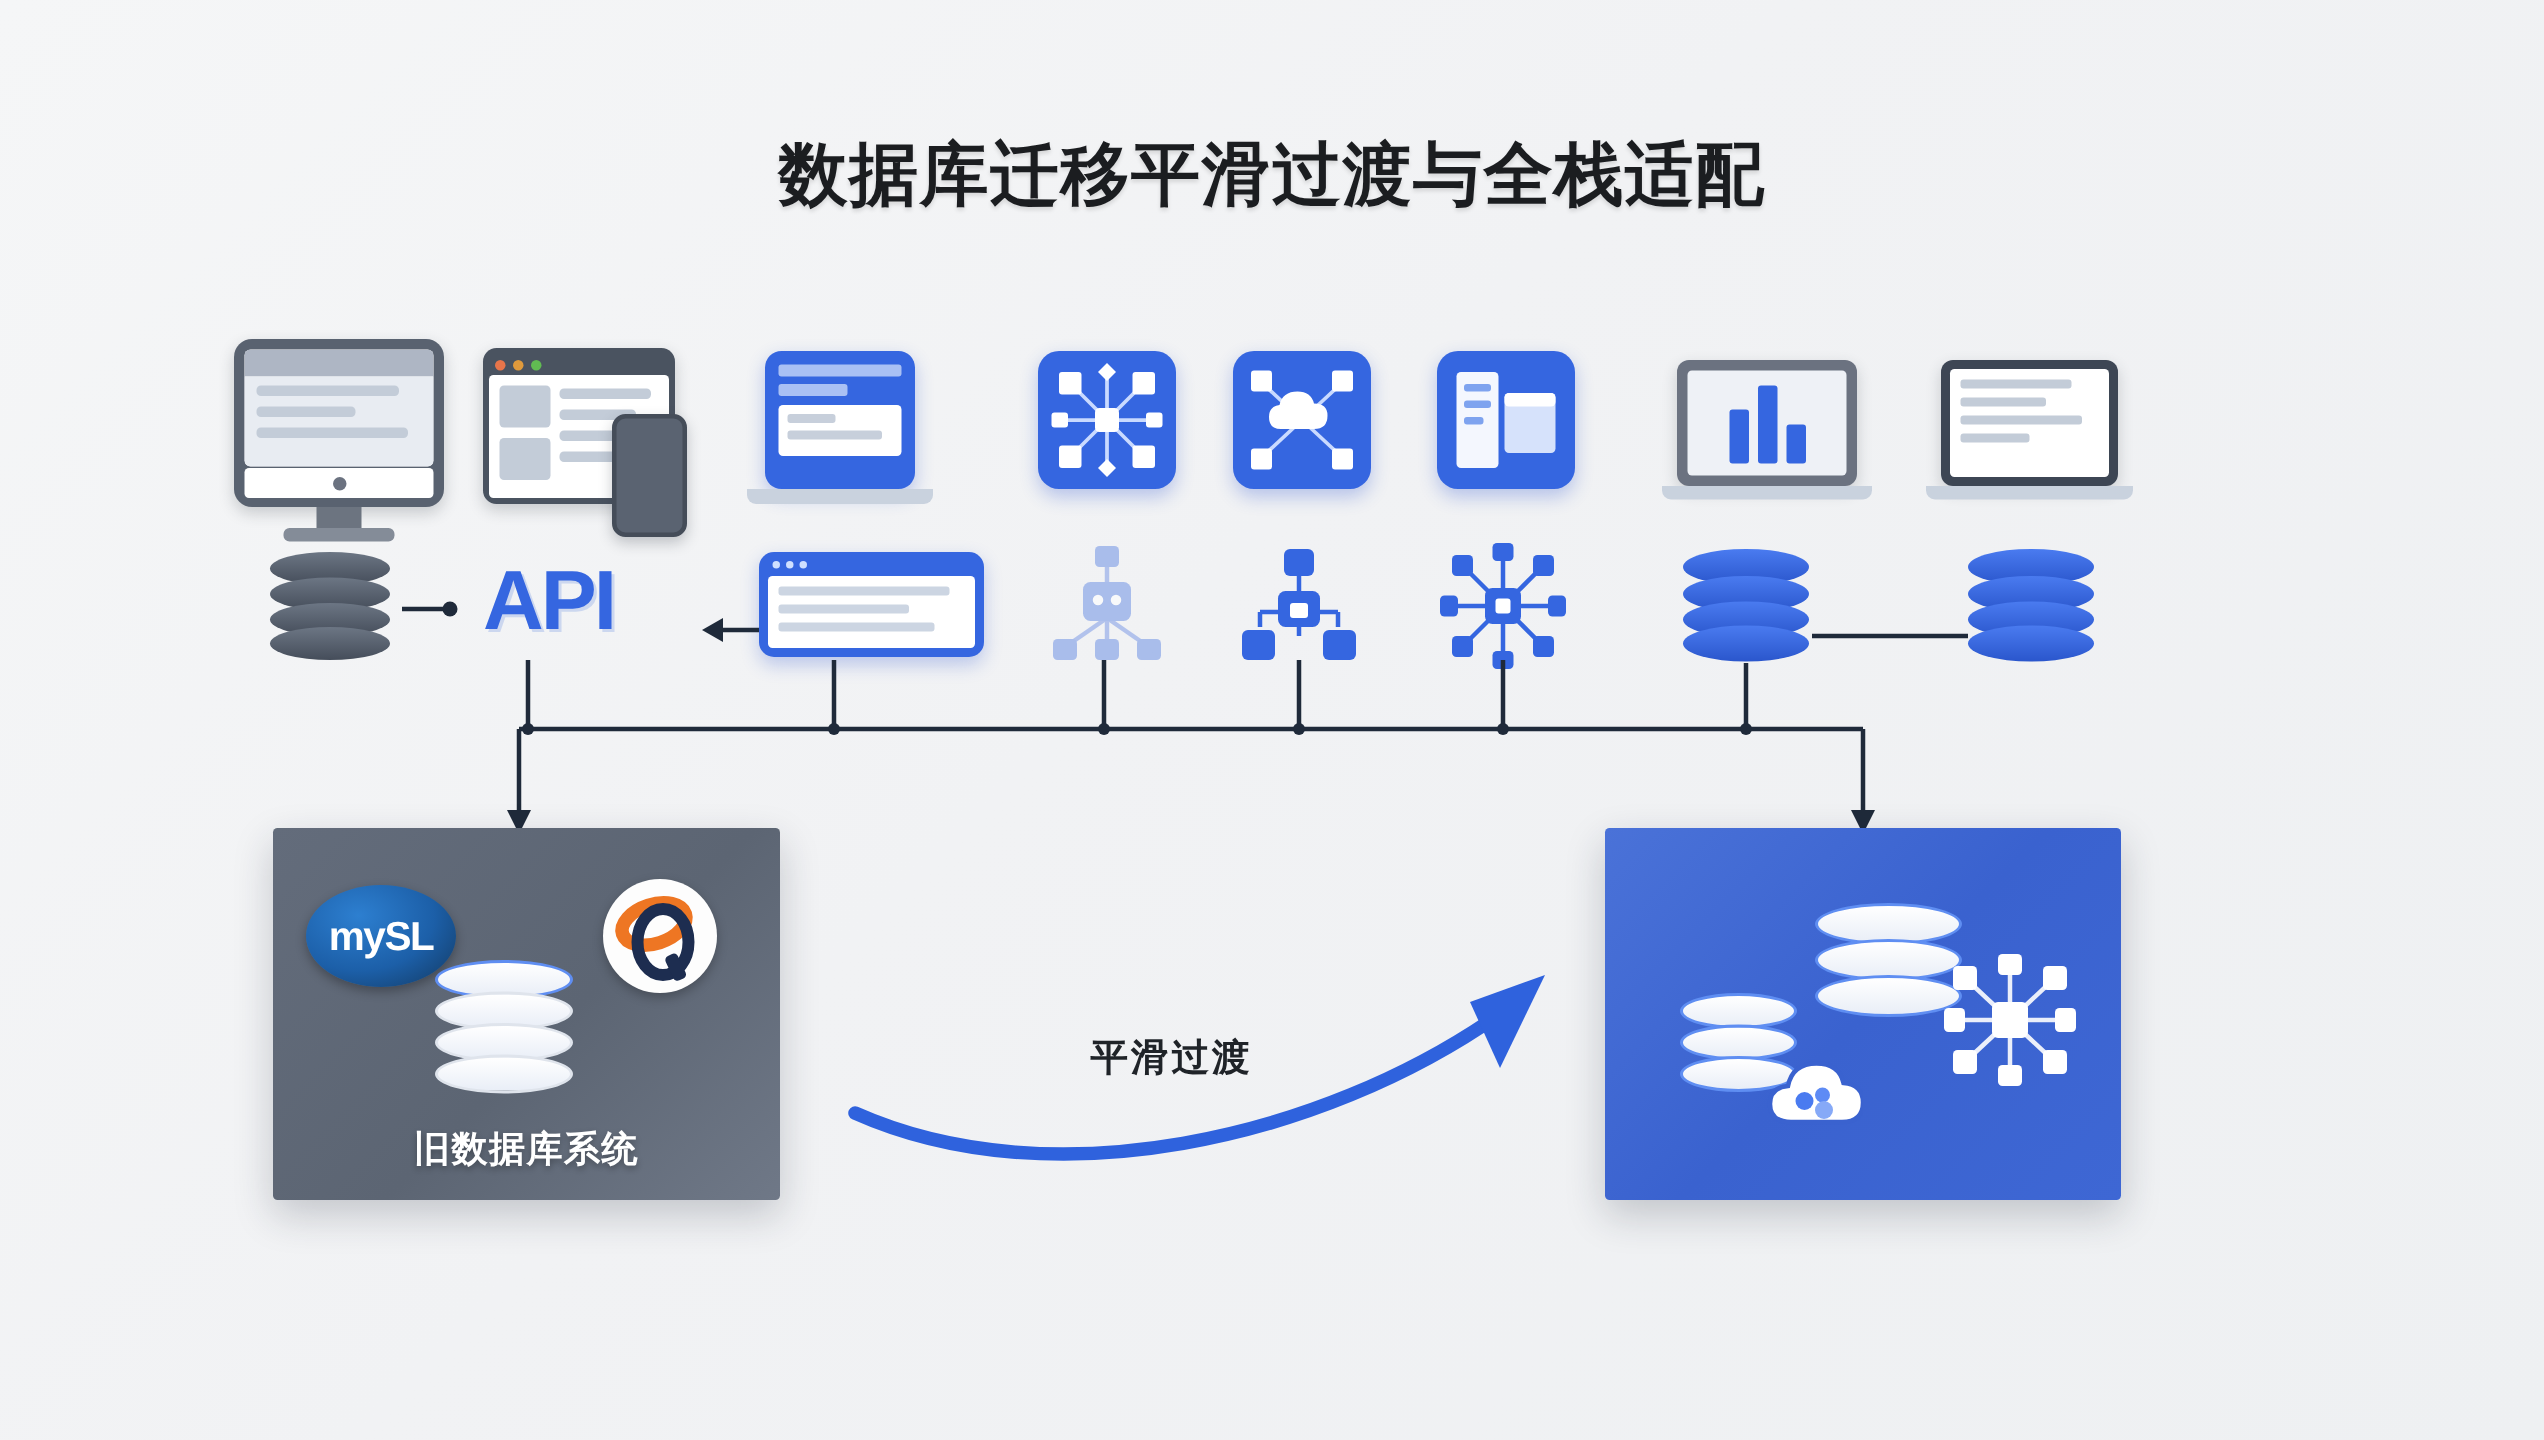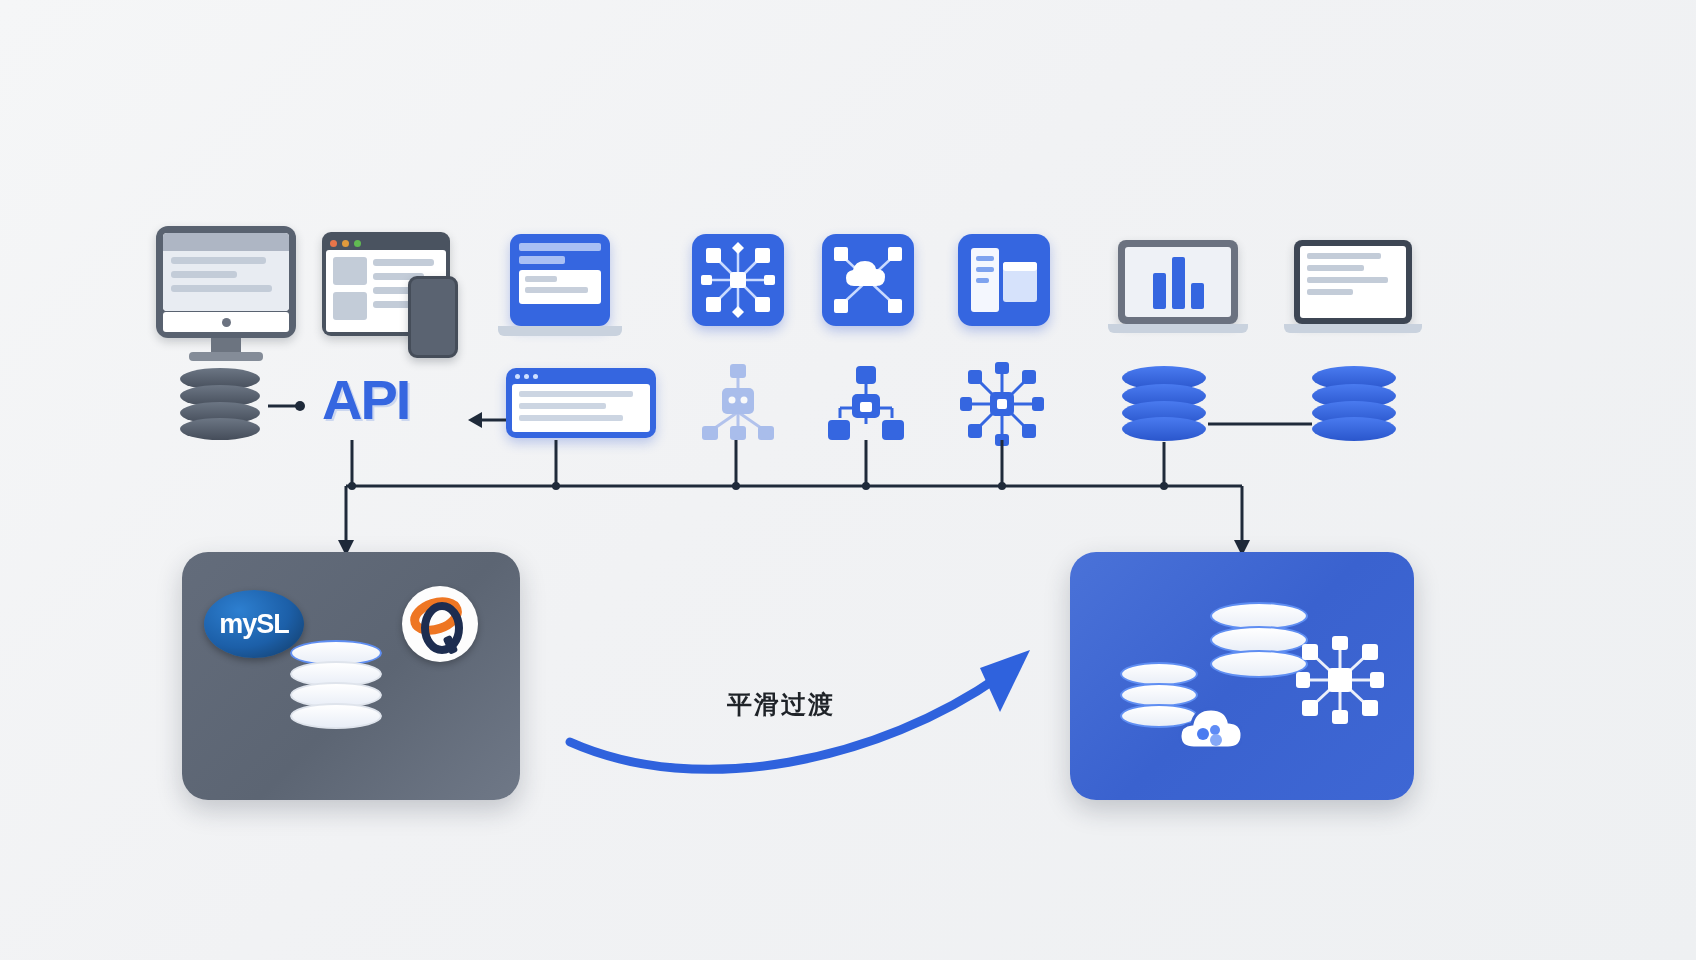--- a/index.html
+++ b/index.html
@@ -149,21 +149,21 @@
   .api-text {
     font-size: 56px; font-weight: 800; color: #3566e0;
     letter-spacing: -2px; line-height: 1;
     text-shadow: 2px 2px 0 rgba(200,212,238,0.9);
     font-family: "Liberation Sans", sans-serif;
   }
 
   
   .box {
     position: absolute;
-    border-radius: 26px;
+    border-radius: 3px;
     box-shadow: 0 10px 26px rgba(30,40,60,0.22);
     padding-left: 44px;
   }
   .box-old {
     left: 182px; top: 552px; width: 338px; height: 248px;
     background: linear-gradient(135deg,#636c7b 0%, #5c6573 55%, #6f7887 100%);
   }
   .box-new {
     left: 1070px; top: 552px; width: 344px; height: 248px;
     background: linear-gradient(135deg,#4a72d8 0%, #3a62cf 50%, #3e67d4 100%);
@@ -197,20 +197,21 @@
     letter-spacing: 2px;
   }
 
   svg.overlay { position: absolute; left: 0; top: 0; width: 1696px; height: 960px; pointer-events: none; }
 </style>
 </head>
 <body>
 
 <div id="stage">
 
+  <div class="title">数据库迁移平滑过渡与全栈适配</div>
 
   <div class="icon-node" style="left:156px; top:226px;">
     <div class="monitor">
       <div class="screen">
         <div class="topbar"></div>
         <div class="body">
           <div class="bar" style="width:86%"></div>
           <div class="bar" style="width:60%"></div>
           <div class="bar" style="width:92%"></div>
         </div>
@@ -512,20 +513,21 @@
     </div>
 
     <div style="position:absolute; left:108px; top:88px; width:92px; height:92px;">
       <div class="db db-white" style="width:92px;height:92px;">
         <div class="ring" style="top:0px;height:26px;"></div>
         <div class="ring" style="top:21px;height:26px;border-color:#dfe4ec;"></div>
         <div class="ring" style="top:42px;height:26px;border-color:#dfe4ec;"></div>
         <div class="ring" style="top:63px;height:26px;border-color:#dfe4ec;"></div>
       </div>
     </div>
+    <div class="box-label">旧数据库系统</div>
   </div>
 
   <div class="box box-new">
 
     <div style="position:absolute; left:140px; top:50px; width:98px; height:90px;">
       <div class="db db-white" style="width:98px;height:90px;">
         <div class="ring" style="top:0px;height:28px;"></div>
         <div class="ring" style="top:24px;height:28px;"></div>
         <div class="ring" style="top:48px;height:28px;"></div>
       </div>

